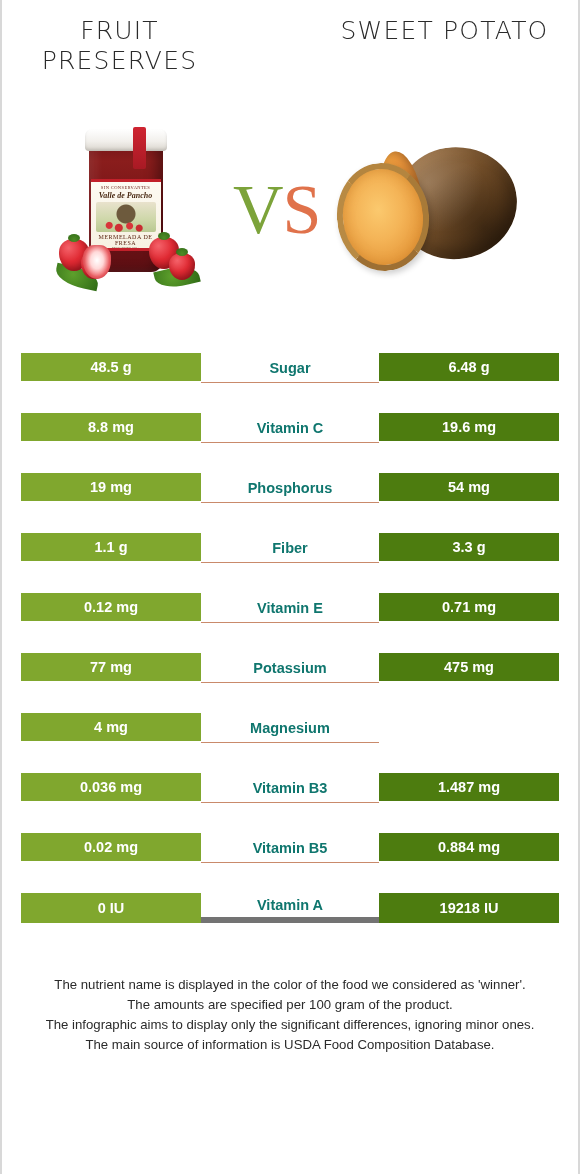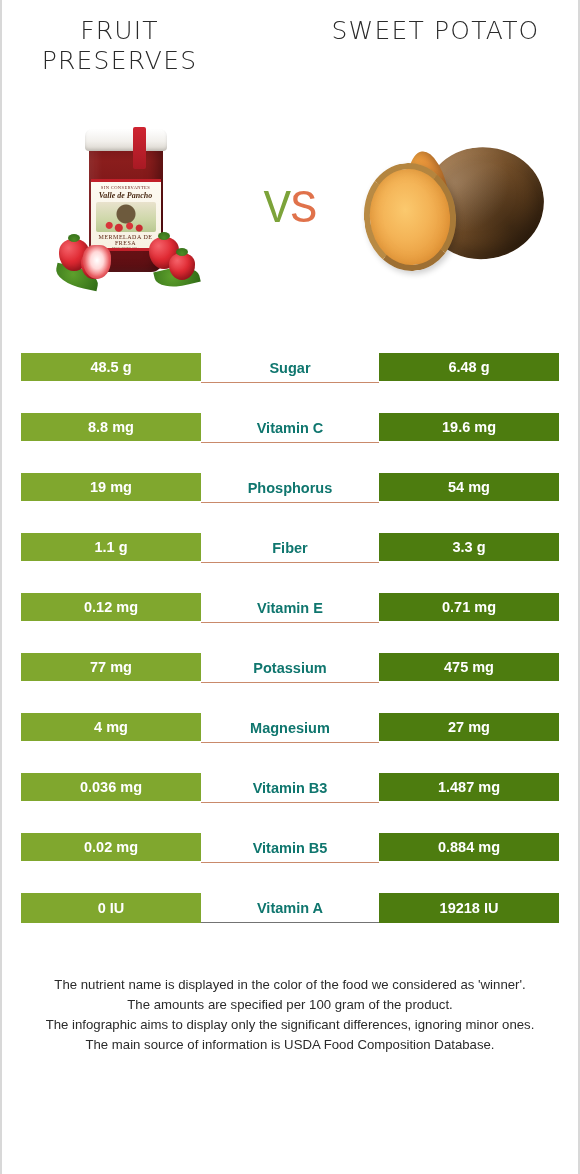--- a/index.html
+++ b/index.html
@@ -31,38 +31,38 @@
     font-size: 25px;
     line-height: 30px;
     font-weight: 300;
     letter-spacing: 1.2px;
     color: #2a2a2a;
     text-transform: uppercase;
     font-family: "DejaVu Sans", sans-serif;
     font-stretch: condensed;
   }
   .title.left { margin-left: 6px; }
-  .title.right { margin-right: 17px; }
+  .title.right { margin-right: 8px; }
 
   
   .hero {
     position: relative;
     height: 205px;
     display: flex;
     align-items: center;
-    justify-content: space-between;
+    justify-content: flex-start;
     padding: 0 16px;
   }
   .hero-slot { width: 215px; height: 180px; position: relative; }
 
   .vs {
-    font-size: 46px;
+    font-size: 70px;
     font-weight: 300;
     letter-spacing: -1px;
-    font-family: Liberation Mono, monospace;
+    font-family: Liberation Serif, serif;
     line-height: 1;
     white-space: nowrap;
     margin-top: -6px;
   }
   .vs .v { color: #7ca33a; }
   .vs .s { color: #e0724b; }
 
   
   .jam-wrap { position:absolute; left: 50%; top: 4px; transform: translateX(-50%); width: 150px; height: 175px; }
   .jar {
@@ -209,21 +209,21 @@
   }
   .cell-right {
     width: 180px;
     background: #4d7c0f;
     color: #ffffff;
     font-weight: bold;
     border-bottom: 2px solid #ffffff;
   }
   .row:last-child .cell-left,
   .row:last-child .cell-right { border-bottom: none; }
-  .row:last-child .cell-mid { border-bottom: 1px solid #737373; }
+  .row:last-child .cell-mid { border-bottom: 6px solid #737373; }
 
   
   .footer {
     margin: 52px auto 0 auto;
     width: 516px;
     text-align: center;
     font-size: 13.2px;
     line-height: 20px;
     color: #2b2b2b;
   }
@@ -309,21 +309,20 @@
 
   <div class="row">
     <div class="cell cell-left">77 mg</div>
     <div class="cell cell-mid">Potassium</div>
     <div class="cell cell-right">475 mg</div>
   </div>
 
   <div class="row">
     <div class="cell cell-left">4 mg</div>
     <div class="cell cell-mid">Magnesium</div>
-    <div class="cell cell-right">27 mg</div>
   </div>
 
   <div class="row">
     <div class="cell cell-left">0.036 mg</div>
     <div class="cell cell-mid">Vitamin B3</div>
     <div class="cell cell-right">1.487 mg</div>
   </div>
 
   <div class="row">
     <div class="cell cell-left">0.02 mg</div>

